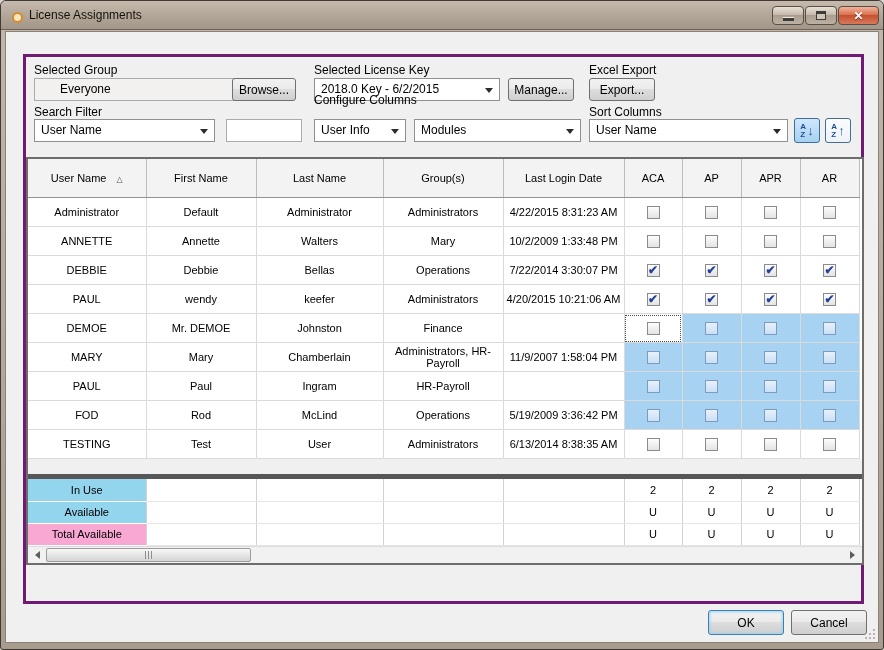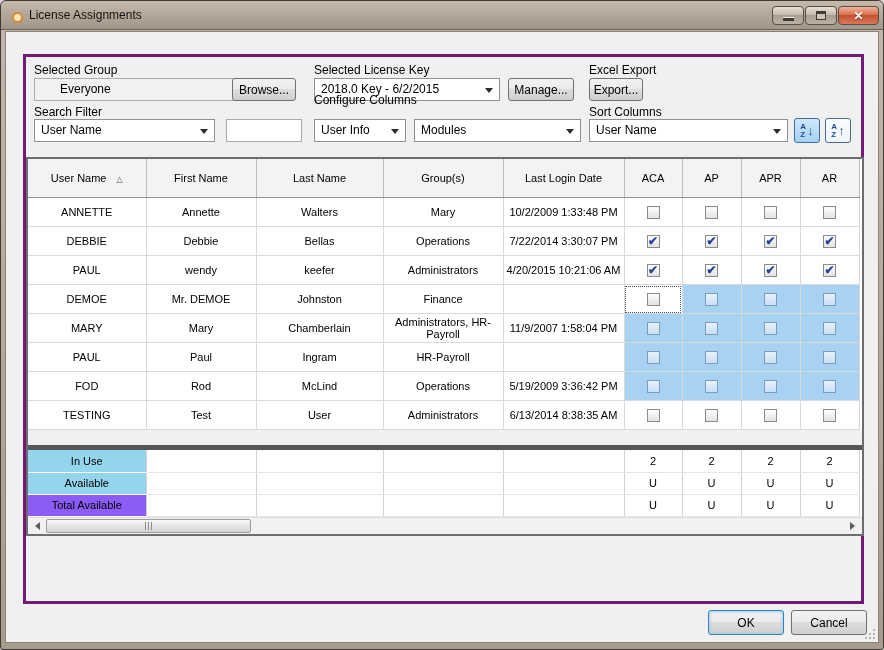--- a/index.html
+++ b/index.html
@@ -117,21 +117,21 @@
       <span class="frm-label" style="left:288px;top:6px;">Selected License Key</span>
       <span class="frm-label" style="left:563px;top:6px;">Excel Export</span>
 
       <div class="textbox ro" style="left:8px;top:21px;width:222px;line-height:21px;padding-left:25px;">Everyone</div>
       <div class="pushbtn" style="left:206px;top:21px;width:64px;">Browse...</div>
       <div class="combo" style="left:288px;top:21px;width:186px;">
         <span>2018.0 Key - 6/2/2015</span>
         <span class="dd"></span>
       </div>
       <div class="pushbtn" style="left:482px;top:21px;width:66px;">Manage...</div>
-      <div class="pushbtn" style="left:563px;top:21px;width:54px;">Export...</div>
+      <div class="pushbtn" style="left:563px;top:21px;width:66px;">Export...</div>
 
       <span class="frm-label" style="left:8px;top:48px;">Search Filter</span>
       <span class="frm-label" style="left:288px;top:36px;text-align:right;">Configure Columns</span>
       <span class="frm-label" style="left:563px;top:48px;">Sort Columns</span>
 
       <div class="combo" style="left:8px;top:62px;width:181px;">
         <span>User Name</span>
         <span class="dd"></span>
       </div>
       <input class="textbox" style="left: 200px; top: 62px; width: 76px;" value="">
@@ -197,20 +197,32 @@
               <col style="width: 120px;">
               <col style="width: 121px;">
               <col style="width: 58px;">
               <col style="width: 59px;">
               <col style="width: 59px;">
               <col style="width: 59px;">
               <col>
             </colgroup>
           <tbody id="grid-body">
               <tr>
+                <td>Administrator</td>
+                <td>Default</td>
+                <td>Administrator</td>
+                <td>Administrators</td>
+                <td>4/22/2015 8:31:23 AM</td>
+                <td class="mc"><span class="cb"></span></td>
+                <td class="mc"><span class="cb"></span></td>
+                <td class="mc"><span class="cb"></span></td>
+                <td class="mc"><span class="cb"></span></td>
+                <td></td>
+              </tr>
+              <tr>
                 <td>ANNETTE</td>
                 <td>Annette</td>
                 <td>Walters</td>
                 <td>Mary</td>
                 <td>10/2/2009 1:33:48 PM</td>
                 <td class="mc"><span class="cb"></span></td>
                 <td class="mc"><span class="cb"></span></td>
                 <td class="mc"><span class="cb"></span></td>
                 <td class="mc"><span class="cb"></span></td>
                 <td></td>
@@ -335,21 +347,21 @@
                 <td></td>
                 <td></td>
                 <td></td>
                 <td>U</td>
                 <td>U</td>
                 <td>U</td>
                 <td>U</td>
                 <td></td>
               </tr>
               <tr>
-                <td class="flabel" style="background: #8b5cf6;">Total Available</td>
+                <td class="flabel" style="background: #f9a8d4;">Total Available</td>
                 <td></td>
                 <td></td>
                 <td></td>
                 <td></td>
                 <td>U</td>
                 <td>U</td>
                 <td>U</td>
                 <td>U</td>
                 <td></td>
               </tr>

